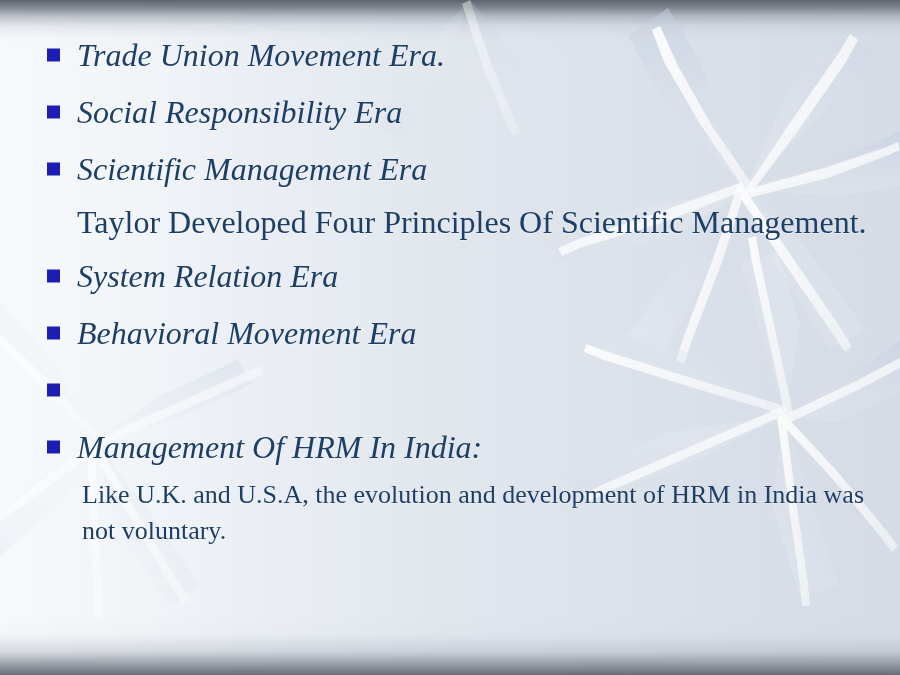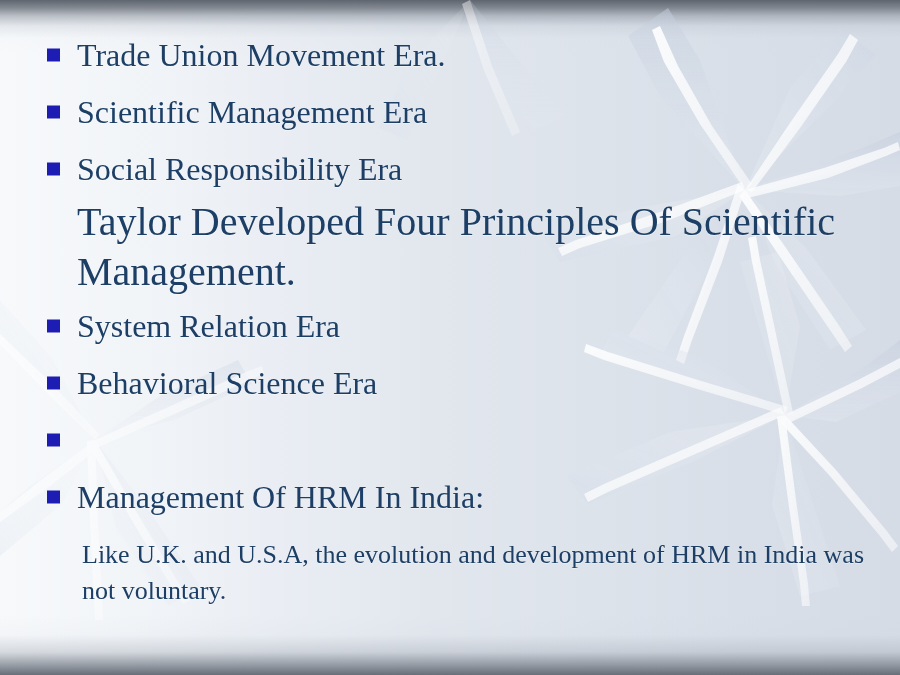--- a/index.html
+++ b/index.html
@@ -54,56 +54,57 @@
     width:900px; height:675px;
     padding:26px 18px 0 22px;
   }
 
   .bullet-row {
     position:relative;
     height:57px;
     padding-left:55px;
     display:flex;
     align-items:center;
+    font-style:italic;
   }
   .bullet-row .sq {
     position:absolute;
     left:25px;
     top:50%;
     transform:translateY(-50%);
     width:13px; height:13px;
     background:#1d1db4;
     box-shadow:0 1px 0 rgba(255,255,255,0.5);
   }
   .bullet-row .txt {
     font-size:32px;
     color:#1d3f66;
     line-height:1;
     text-shadow:0 1px 0 rgba(255,255,255,0.40);
   }
 
   
   .plain-para {
     padding-left:55px;
-    font-size:40px;
+    font-size:32px;
     color:#1d3f66;
     line-height:50px;
     text-shadow:0 1px 0 rgba(255,255,255,0.40);
     width:860px;
   }
 
   
   .small-para {
     padding-left:60px;
     font-size:26px;
     color:#1d3f66;
     line-height:36px;
     text-shadow:0 1px 0 rgba(255,255,255,0.40);
     width:870px;
-    margin-top:12px;
+    margin-top:2px;
   }
 </style>
 </head>
 <body>
 
 <div id="slide">
 
   <svg id="leaves" viewBox="0 0 900 675" preserveAspectRatio="none" aria-hidden="true">
     <defs>
       <linearGradient id="veinA" x1="0" y1="0" x2="1" y2="1">
@@ -177,38 +178,38 @@
 
   <div id="content">
 
     <div class="bullet-row">
       <span class="sq"></span>
       <span class="txt">Trade Union Movement Era.</span>
     </div>
 
     <div class="bullet-row">
       <span class="sq"></span>
+      <span class="txt">Social Responsibility Era</span>
+    </div>
+
+    <div class="bullet-row">
+      <span class="sq"></span>
       <span class="txt">Scientific Management Era</span>
     </div>
 
-    <div class="bullet-row">
-      <span class="sq"></span>
-      <span class="txt">Social Responsibility Era</span>
-    </div>
-
     <div class="plain-para">Taylor Developed Four Principles Of Scientific Management.</div>
 
     <div class="bullet-row">
       <span class="sq"></span>
       <span class="txt">System Relation Era</span>
     </div>
 
     <div class="bullet-row">
       <span class="sq"></span>
-      <span class="txt">Behavioral Science Era</span>
+      <span class="txt">Behavioral Movement Era</span>
     </div>
 
 
     <div class="bullet-row">
       <span class="sq"></span>
     </div>
 
     <div class="bullet-row">
       <span class="sq"></span>
       <span class="txt">Management Of HRM In India:</span>

